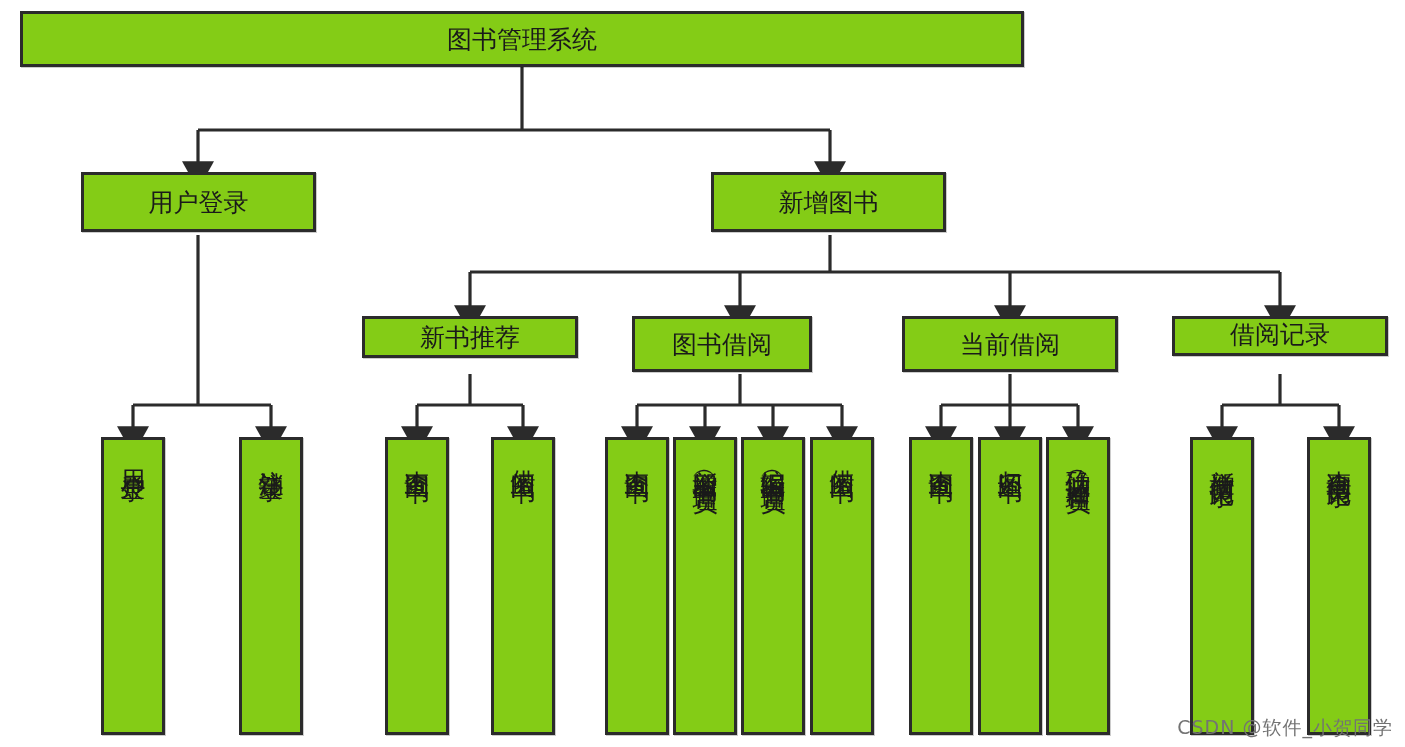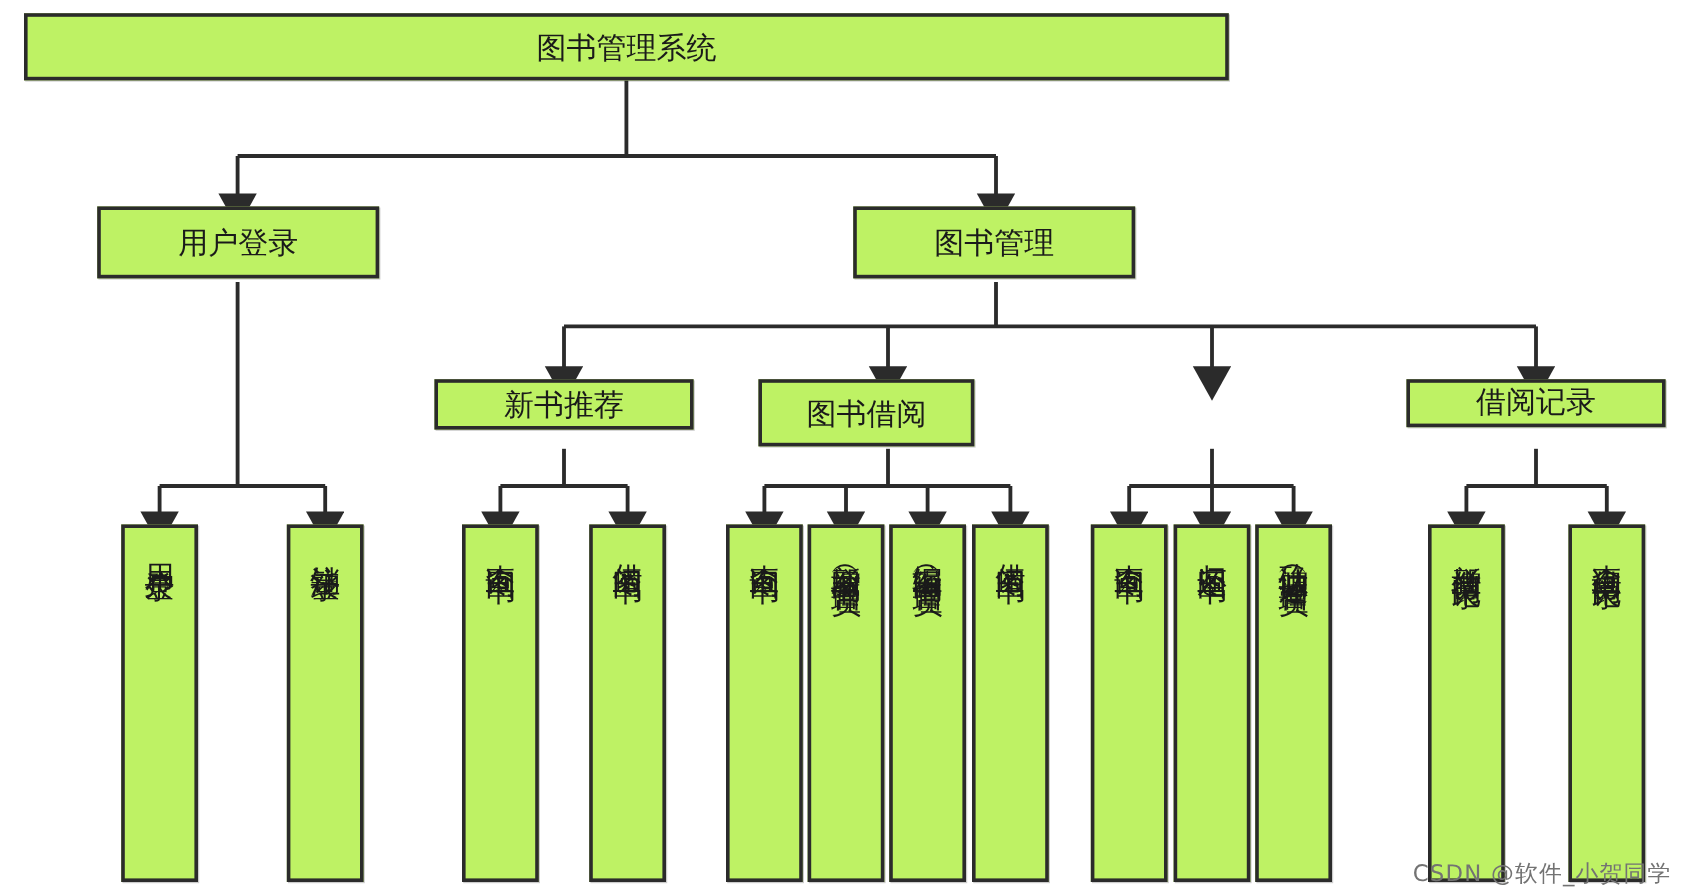--- a/index.html
+++ b/index.html
@@ -18,21 +18,21 @@
   svg#wires {
     position: absolute;
     left: 0; top: 0;
     width: 1405px;
     height: 747px;
     pointer-events: none;
   }
   .node {
     position: absolute;
     box-sizing: border-box;
-    background: #bef264;
+    background: #84cc16;
     border: 3px solid #2b2b2b;
     display: flex;
     align-items: center;
     justify-content: center;
     box-shadow: 1px 1px 0 rgba(0,0,0,0.20);
   }
   .node-label {
     color: #1a1a1a;
     text-align: center;
     line-height: 1.08;
@@ -123,31 +123,34 @@
 
   <div class="node root h-node" style="left:20px; top:11px; width:1004px; height:56px;">
     <span class="node-label">图书管理系统</span>
   </div>
 
   <div class="node h-node" style="left:81px; top:172px; width:235px; height:60px;">
     <span class="node-label">用户登录</span>
   </div>
 
   <div class="node h-node" style="left:711px; top:172px; width:235px; height:60px;">
-    <span class="node-label">图书管理</span>
+    <span class="node-label">新增图书</span>
   </div>
 
   <div class="node h-node" style="left:362px; top:316px; width:216px; height:42px;">
     <span class="node-label">新书推荐</span>
   </div>
 
   <div class="node h-node" style="left:632px; top:316px; width:180px; height:56px;">
     <span class="node-label">图书借阅</span>
   </div>
 
+  <div class="node h-node" style="left:902px; top:316px; width:216px; height:56px;">
+    <span class="node-label">当前借阅</span>
+  </div>
 
   <div class="node h-node" style="left:1172px; top:316px; width:216px; height:40px;font-family:Liberation Mono, monospace;">
     <span class="node-label">借阅记录</span>
   </div>
 
   <div class="node v-node" style="left:101px; top:437px; width:64px; height:298px;">
     <span class="node-label">用户登录</span>
   </div>
   <div class="node v-node" style="left:239px; top:437px; width:64px; height:298px;">
     <span class="node-label">注销登录</span>

